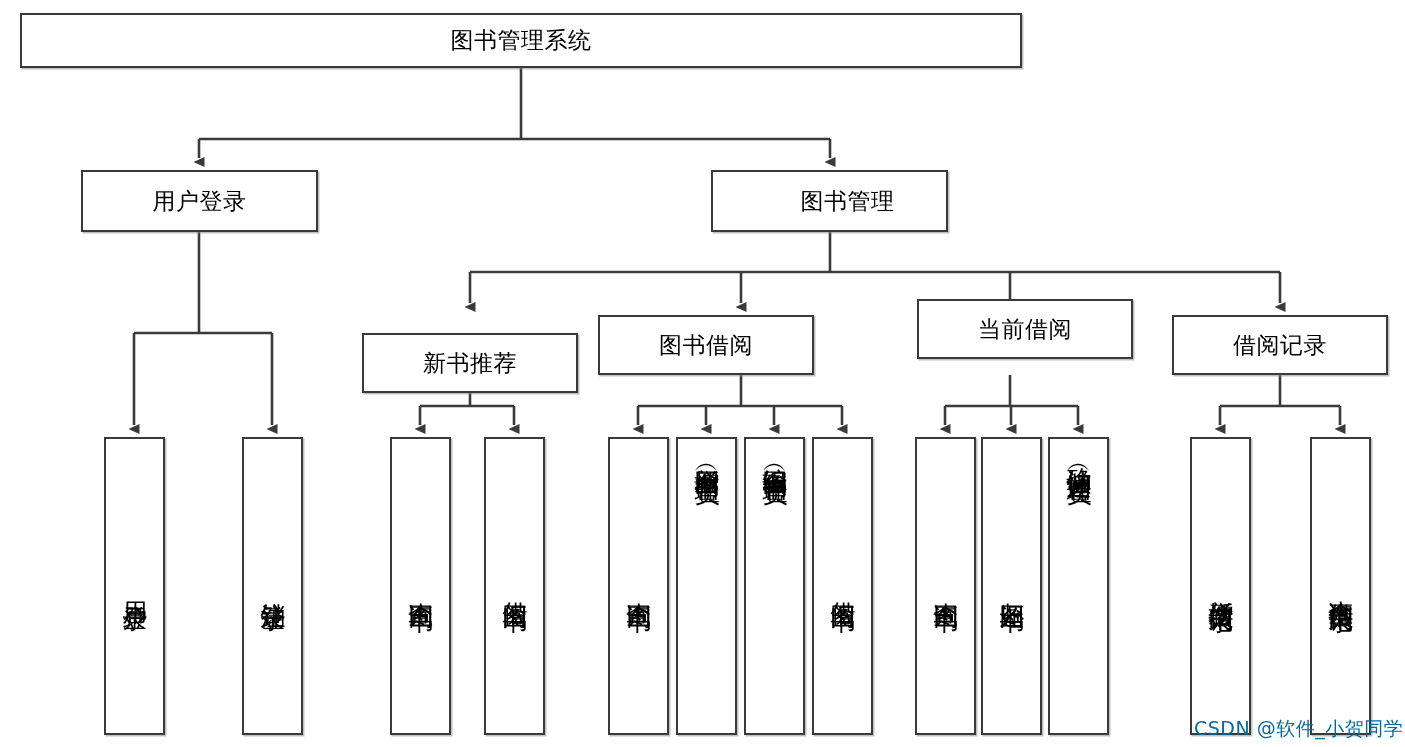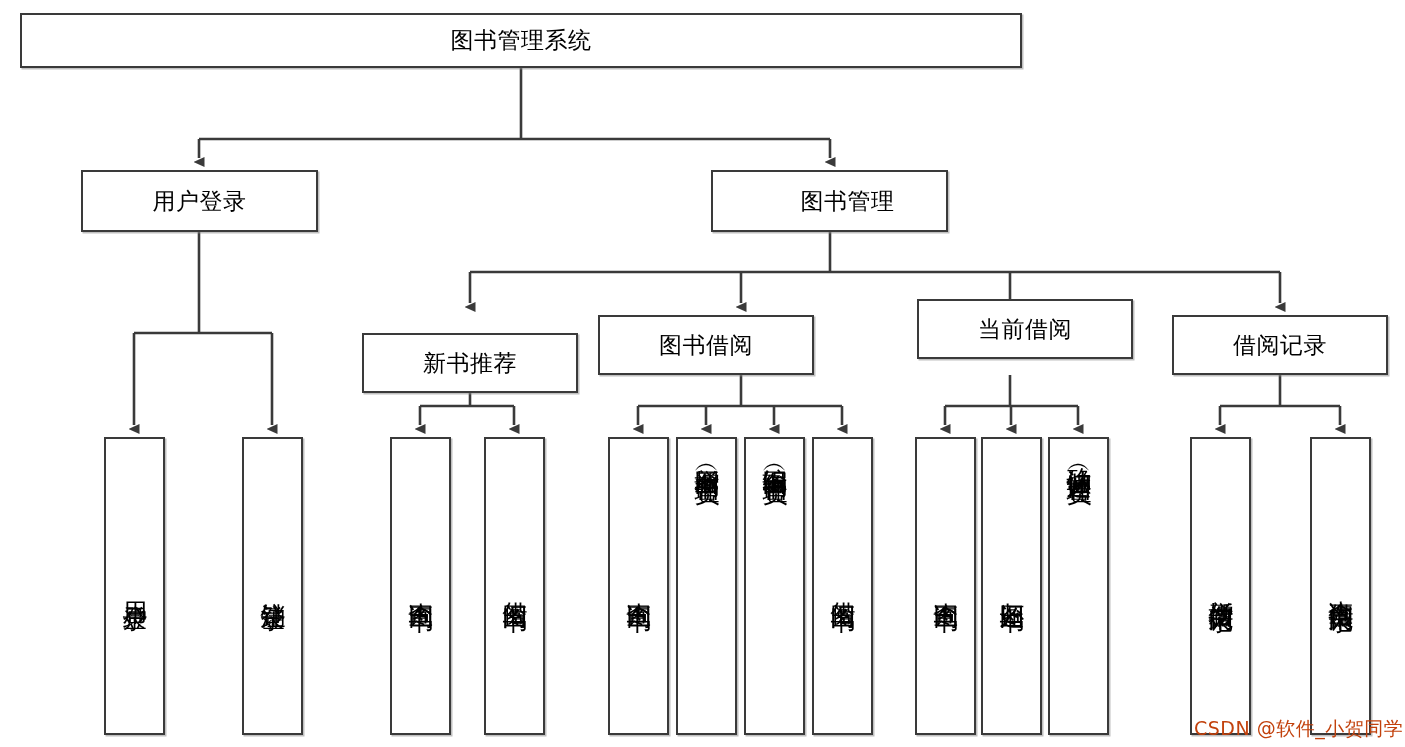--- a/index.html
+++ b/index.html
@@ -54,21 +54,21 @@
     letter-spacing: 2px;
     white-space: nowrap;
   }
   .node.vertical.centered {
     align-items: center;
     padding-top: 0;
   }
   .watermark {
     position: absolute;
     font-size: 19px;
-    color: #c2410c;
+    color: #0369a1;
     white-space: nowrap;
     letter-spacing: 0.5px;
   }
 </style>
 </head>
 <body>
 
 <div id="canvas">
 
   <svg id="edges" viewBox="0 0 1405 747" xmlns="http://www.w3.org/2000/svg">

